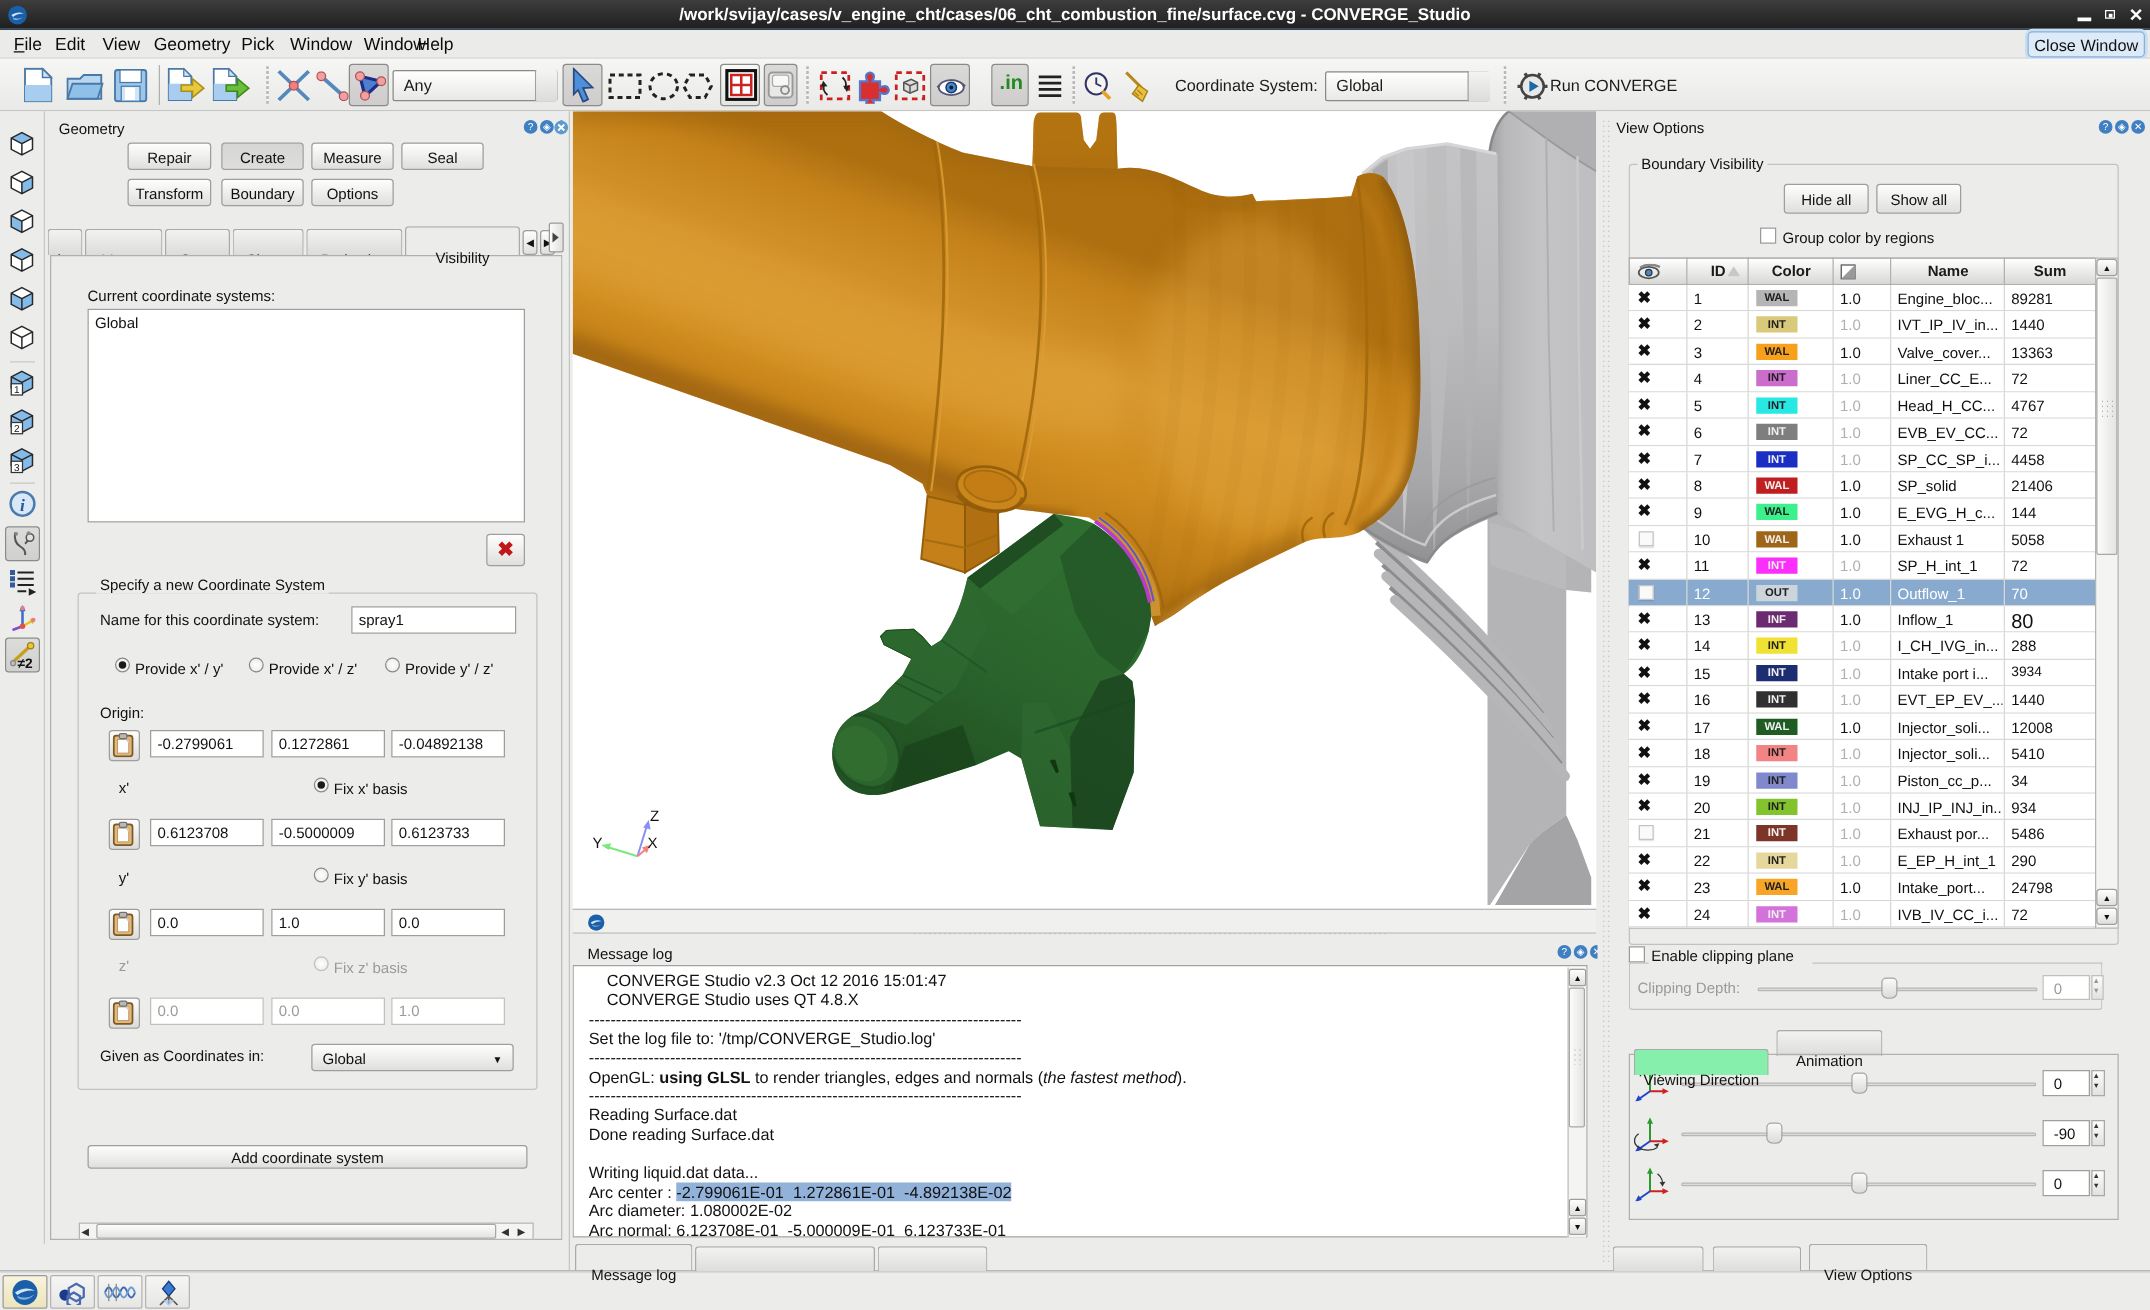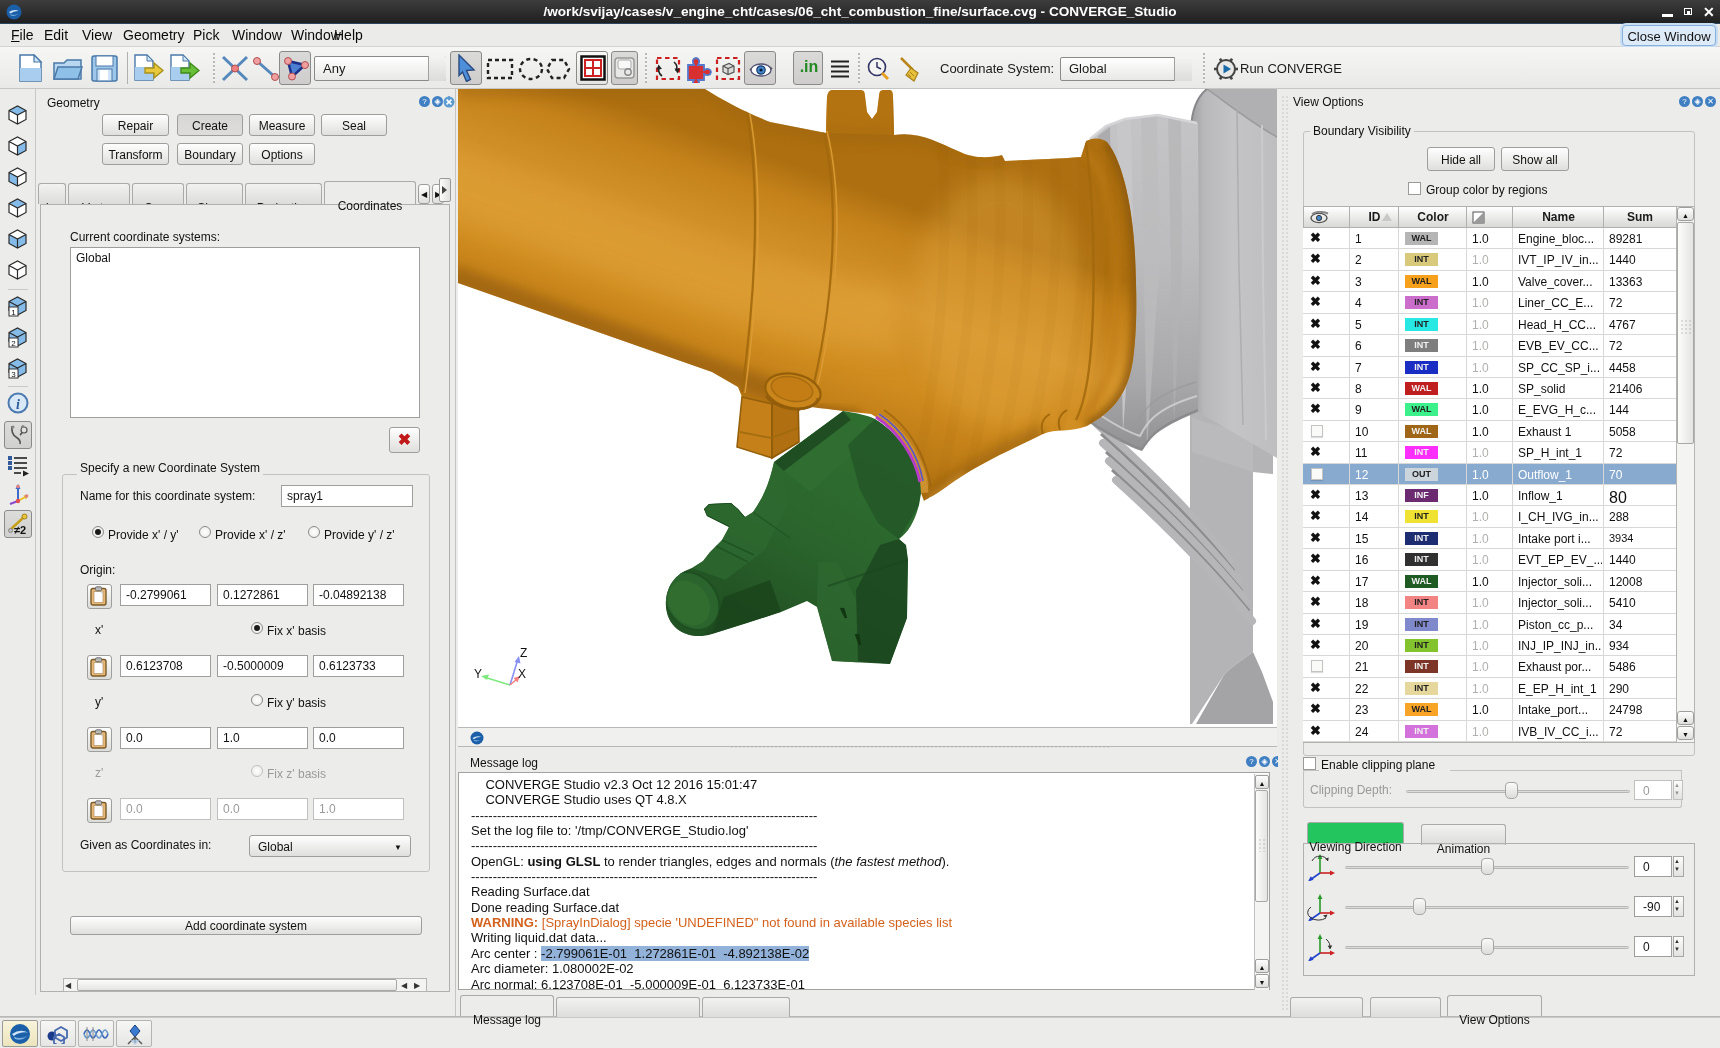--- a/index.html
+++ b/index.html
@@ -334,21 +334,21 @@
  <div class="btn" style="left:284px;top:25px;width:66px;height:22px;padding-top:4px">Seal</div>
  <div class="btn" style="left:65px;top:54px;width:67px;height:22px;padding-top:4px">Transform</div>
  <div class="btn" style="left:140px;top:54px;width:66px;height:22px;padding-top:4px">Boundary</div>
  <div class="btn" style="left:212px;top:54px;width:66px;height:22px;padding-top:4px">Options</div>
 
  <div class="tab" style="left:1px;top:94px;width:28px">dge</div>
  <div class="tab" style="left:31px;top:94px;width:62px">Vertex</div>
  <div class="tab" style="left:95px;top:94px;width:52px">Copy</div>
  <div class="tab" style="left:149px;top:94px;width:57px">Shape</div>
  <div class="tab" style="left:208px;top:94px;width:77px">Projection</div>
- <div class="tab active" style="left:287px;top:92px;width:92px">Coordinates</div>
+ <div class="tab active" style="left:287px;top:92px;width:92px">Visibility</div>
  <div class="btn" style="left:381px;top:95px;width:12px;height:20px;font-size:8px;padding-top:5px">◀</div>
  <div class="btn" style="left:395px;top:95px;width:12px;height:20px;font-size:8px;padding-top:5px">▶</div>
 
  <div class="abs" style="left:3px;top:115px;width:410px;height:788px;border:1px solid #b0b0ae;background:#ececea;"></div>
  <div class="lbl" style="left:33px;top:141px">Current coordinate systems:</div>
  <div class="field" style="left:33px;top:158px;width:350px;height:171px">Global</div>
  <div class="btn" style="left:352px;top:338px;width:31px;height:26px;color:#c01818;font-size:16px;font-weight:bold;padding-top:2px">✖</div>
  <div class="gbox" style="left:25px;top:385px;width:368px;height:398px"></div>
  <div class="glegend" style="left:40px;top:372px">Specify a new Coordinate System</div>
  <div class="lbl" style="left:43px;top:400px">Name for this coordinate system:</div>
@@ -596,21 +596,20 @@
  <div id="mlogbox">
       <div class="ln" style="top:4px">    CONVERGE Studio v2.3 Oct 12 2016 15:01:47</div>
 <div class="ln" style="top:19px">    CONVERGE Studio uses QT 4.8.X</div>
 <div class="ln" style="top:35px">--------------------------------------------------------------------------------</div>
 <div class="ln" style="top:50px">Set the log file to: '/tmp/CONVERGE_Studio.log'</div>
 <div class="ln" style="top:65px">--------------------------------------------------------------------------------</div>
 <div class="ln" style="top:81px">OpenGL: <b>using GLSL</b> to render triangles, edges and normals (<i>the fastest method</i>).</div>
 <div class="ln" style="top:96px">--------------------------------------------------------------------------------</div>
 <div class="ln" style="top:111px">Reading Surface.dat</div>
 <div class="ln" style="top:127px">Done reading Surface.dat</div>
-<div class="ln" style="top:142px;color:#d4611b"><b>WARNING:</b> [SprayInDialog] specie 'UNDEFINED" not found in available species list</div>
 <div class="ln" style="top:157px">Writing liquid.dat data...</div>
 <div class="ln" style="top:173px">Arc center : <span style="background:#92b2da">-2.799061E-01  1.272861E-01  -4.892138E-02</span></div>
 <div class="ln" style="top:188px">Arc diameter: 1.080002E-02</div>
 <div class="ln" style="top:204px">Arc normal: 6.123708E-01  -5.000009E-01  6.123733E-01</div>
 <div class="sbv" style="left:795px;top:1px;width:15px;height:216px;border:none;border-left:1px solid #c0c0be;"></div>
 <div class="btn" style="left:796px;top:2px;width:14px;height:14px;font-size:7px;padding-top:4px;border-radius:2px">▲</div>
 <div class="sbthumb" style="left:796px;top:17px;width:13px;height:112px"></div>
 <div class="abs" style="left:799px;top:65px;width:8px;height:14px;background:radial-gradient(circle 1px at 2px 2px,#999 70%,transparent 71%) 0 0/4px 4px repeat;"></div>
 <div class="btn" style="left:796px;top:186px;width:14px;height:14px;font-size:7px;padding-top:4px;border-radius:2px">▲</div>
 <div class="btn" style="left:796px;top:201px;width:14px;height:14px;font-size:7px;padding-top:4px;border-radius:2px">▼</div>
@@ -970,21 +969,21 @@
   <div class="gbox" style="left:13px;top:681px;width:379px;height:38px;border-top:none;"></div>
  <div class="abs" style="left:13px;top:681px;width:16px;height:1px;background:#c2c2c0"></div>
  <div class="abs" style="left:160px;top:681px;width:232px;height:1px;background:#c2c2c0"></div>
  <div class="lbl dis" style="left:20px;top:694px">Clipping Depth:</div>
  <div class="abs" style="left:116px;top:701px;width:224px;height:3px;background:#dcdcda;border:1px solid #b6b6b4;border-radius:2px;"></div>
  <div class="abs" style="left:215px;top:693px;width:13px;height:17px;background:linear-gradient(#fafaf8,#dcdcda);border:1px solid #a6a6a4;border-radius:4px 4px 5px 5px;"></div>
  <div class="field dis" style="left:344px;top:691px;width:38px;height:20px;padding-left:8px">0</div>
  <div class="abs" style="left:383px;top:691px;width:10px;height:20px;border:1px solid #c0c0be;background:linear-gradient(#fcfcfa,#e2e2e0);"></div>
  <div class="arr" style="left:384px;top:693px;color:#999;font-size:6px">▲</div>
  <div class="arr" style="left:384px;top:701px;color:#999;font-size:6px">▼</div>
- <div class="tab active" style="left:17px;top:733px;width:97px;height:21px;background:#22c55e;">Viewing Direction</div>
+ <div class="tab active" style="left:17px;top:750px;width:108px;height:21px;background:#86efac;">Viewing Direction</div>
  <div class="tab" style="left:131px;top:735px;width:85px;">Animation</div>
  <div class="abs" style="left:13px;top:754px;width:392px;height:133px;border:1px solid #b0b0ae;"></div>
  <svg class="abs" style="left:16px;top:762px" width="30" height="30" viewBox="0 0 30 30">
 <line x1="14" y1="22" x2="14" y2="6" stroke="#2a9a2a" stroke-width="1.6"></line>
       <path d="M14 3 L11.6 8 L16.4 8 Z" fill="#2a9a2a"></path>
 <line x1="14" y1="22" x2="26" y2="22" stroke="#cc2222" stroke-width="1.6"></line>
       <path d="M29 22 L24 19.6 L24 24.4 Z" fill="#cc2222"></path>
 <line x1="14" y1="22" x2="4" y2="29" stroke="#2244cc" stroke-width="1.6"></line>
       <path d="M2 30.5 L7.5 28.8 L4.8 25.2 Z" fill="#2244cc"></path>
 <path d="M6 10 A9 9 0 0 1 22 10" fill="none" stroke="#333" stroke-width="1"></path>

